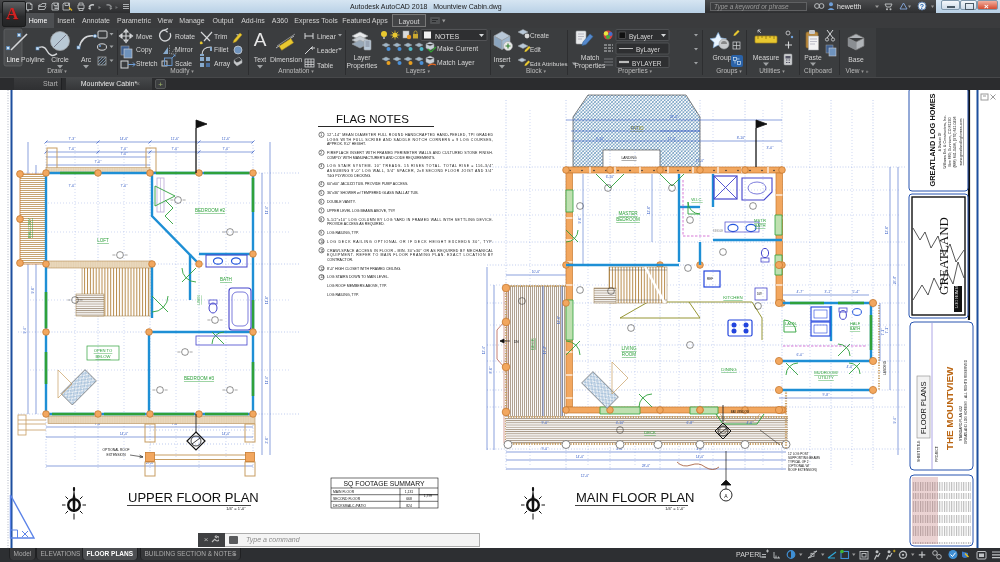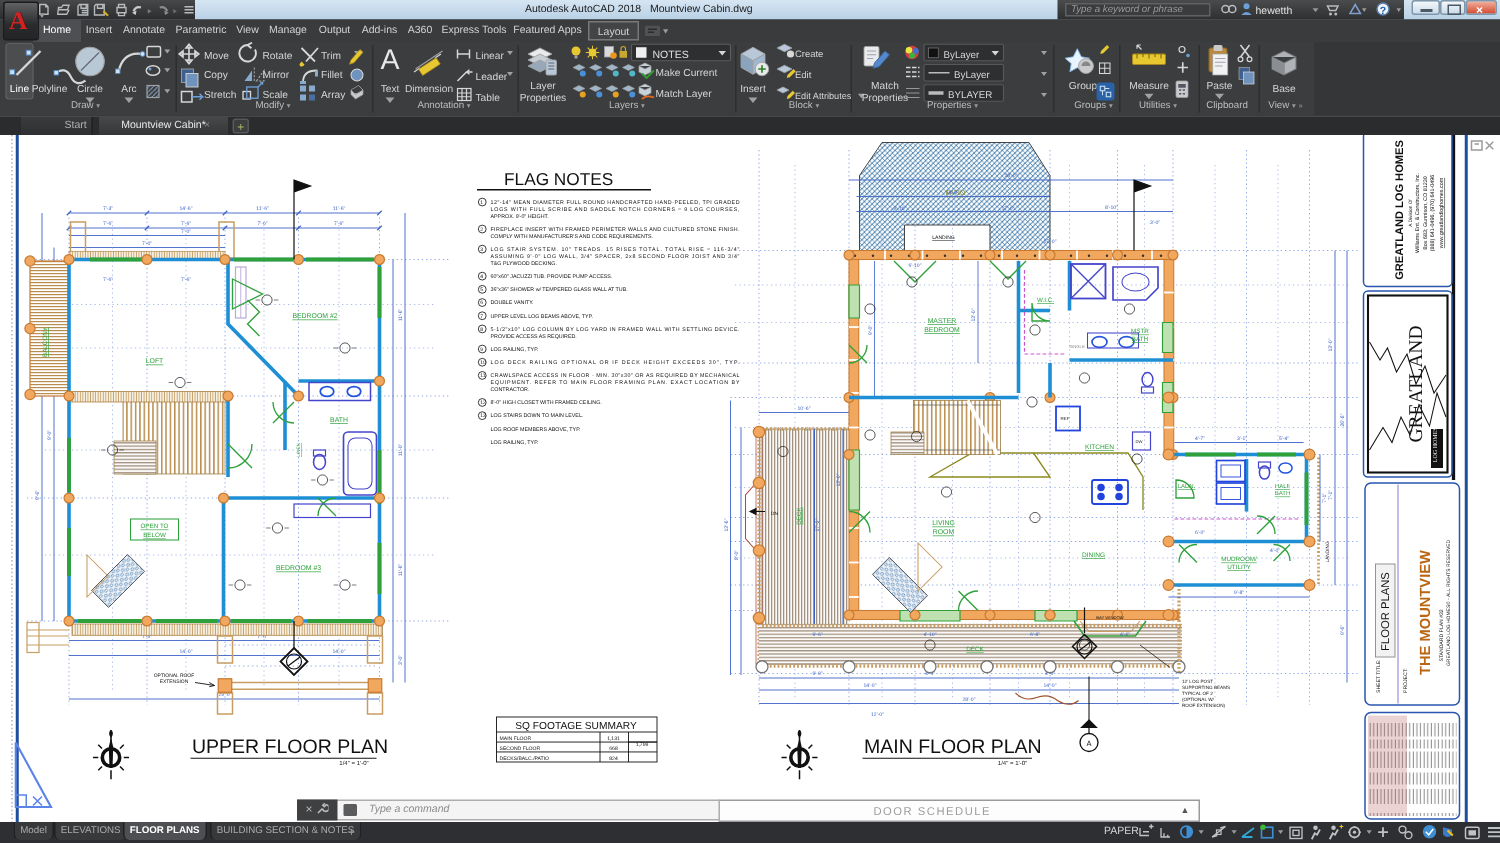--- a/index.html
+++ b/index.html
@@ -1030,21 +1030,20 @@
 <text x="938" y="462" font-size="3.4" fill="#111" transform="rotate(-90,938,462)">PROJECT:</text>
 <text x="953" y="450" font-size="9.8" font-weight="bold" fill="#bb6613" transform="rotate(-90,953,450)">THE MOUNTVIEW</text>
 <text x="962" y="441" font-size="3.4" fill="#111" transform="rotate(-90,962,441)">STANDARD PLAN #32</text>
 <text x="966.5" y="444" font-size="3.3" fill="#111" transform="rotate(-90,966.5,444)">GREATLAND LOG HOMES© - ALL RIGHTS RESERVED</text>
 <rect x="912" y="477" width="59" height="67" fill="url(#ptxt)"></rect>
 <rect x="912" y="477" width="26" height="67" fill="#b05050" opacity="0.25"></rect>
 </g>
 </svg>
   </div>
 
-  <div class="abs" id="doorsched">DOOR SCHEDULE<span style="position:absolute;right:5px;top:0;color:#555;font-size:6px;">▲</span></div>
   <div class="abs" id="cmdbar"></div>
   <div class="abs" id="cmdbadge">×<svg width="8" height="8" style="vertical-align:-1px">
         <path d="M1 7 L4 4 M4 4 a2.2 2.2 0 1 0 2.5 -2.5 l-1.3 1.3 l-1 -1 l1.3 -1.3" stroke="#b9b9b9" stroke-width="1.1" fill="none"></path>
       </svg></div>
   <div class="abs" id="cmdico"></div>
   <div class="abs" id="cmdtxt">Type a command</div>
 
   <div class="abs" id="statusbar"></div>
   <div class="ltab abs" style="left:9px;">Model</div>
   <div class="ltab abs" style="left:36px;">ELEVATIONS</div>

